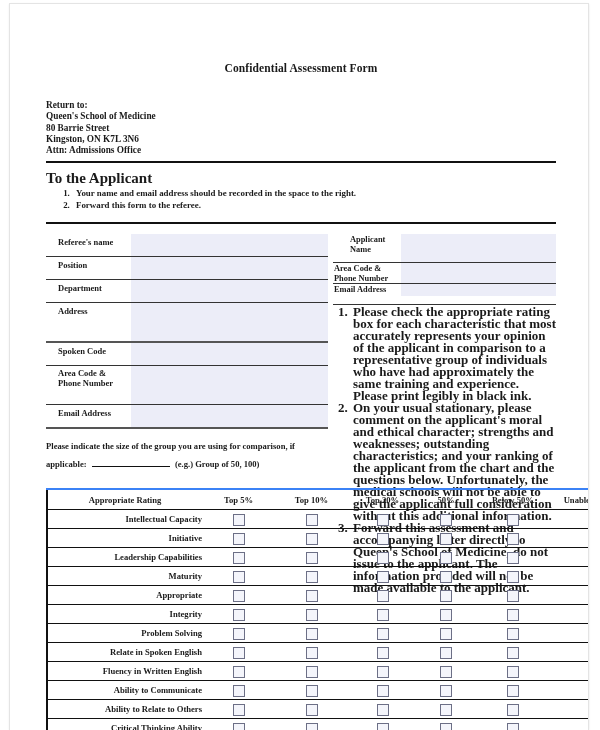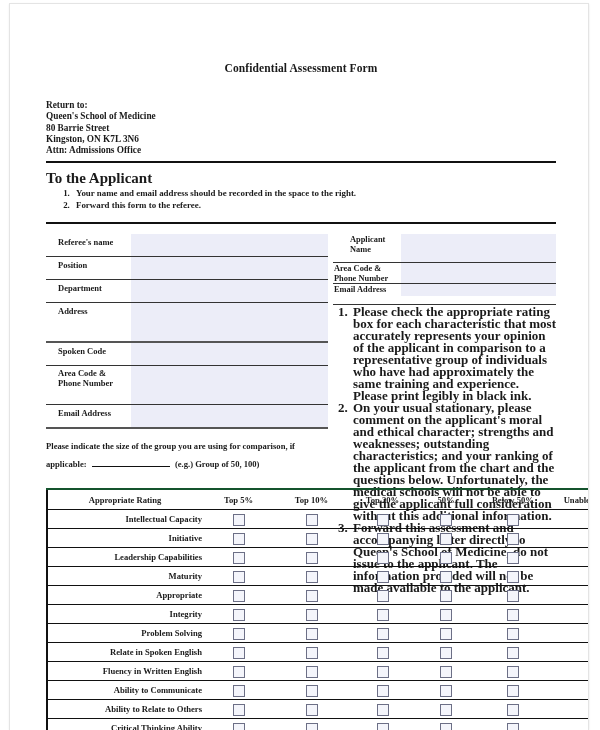--- a/index.html
+++ b/index.html
@@ -184,21 +184,21 @@
     table-layout: fixed;
   }
   table.rtable th,
   table.rtable td {
     border-top: 1.4px solid #111;
     border-bottom: 1.4px solid #111;
     padding: 0;
     height: 17px;
   }
   table.rtable tr.hrow th {
-    border-top: 2px solid #14532d;
+    border-top: 2px solid #3b82f6;
     border-bottom: 1.6px solid #111;
     height: 19px;
     font-size: 8.6px;
     font-weight: bold;
     text-align: center;
   }
   table.rtable tr.hrow th.first {
     text-align: center;
   }
   table.rtable td.rname {

